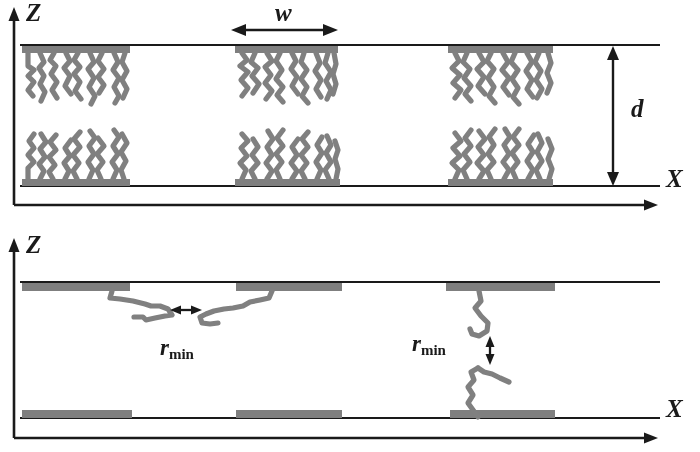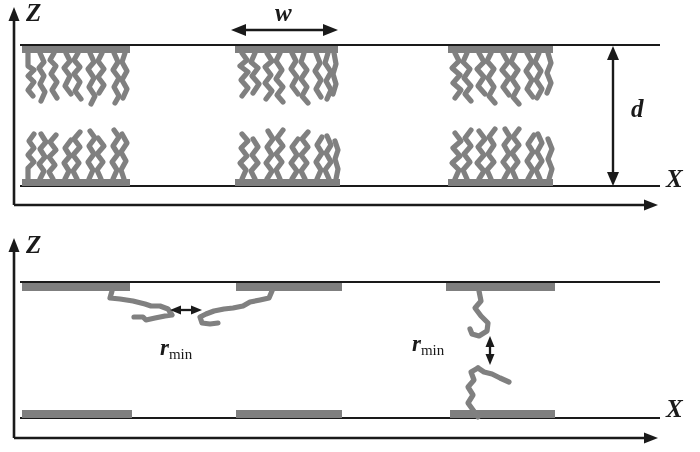--- a/index.html
+++ b/index.html
@@ -47,21 +47,21 @@
   }
   .label-dim {
     font-size: 25px;
   }
   .label-rmin {
     font-size: 23px;
   }
   .label-rmin .sub {
     font-size: 15px;
     font-style: normal;
-    font-weight: normal;
+    font-weight: bold;
     vertical-align: baseline;
     position: relative;
     top: 4px;
     left: 0px;
     letter-spacing: 0px;
   }
 </style>
 </head>
 <body>
 

